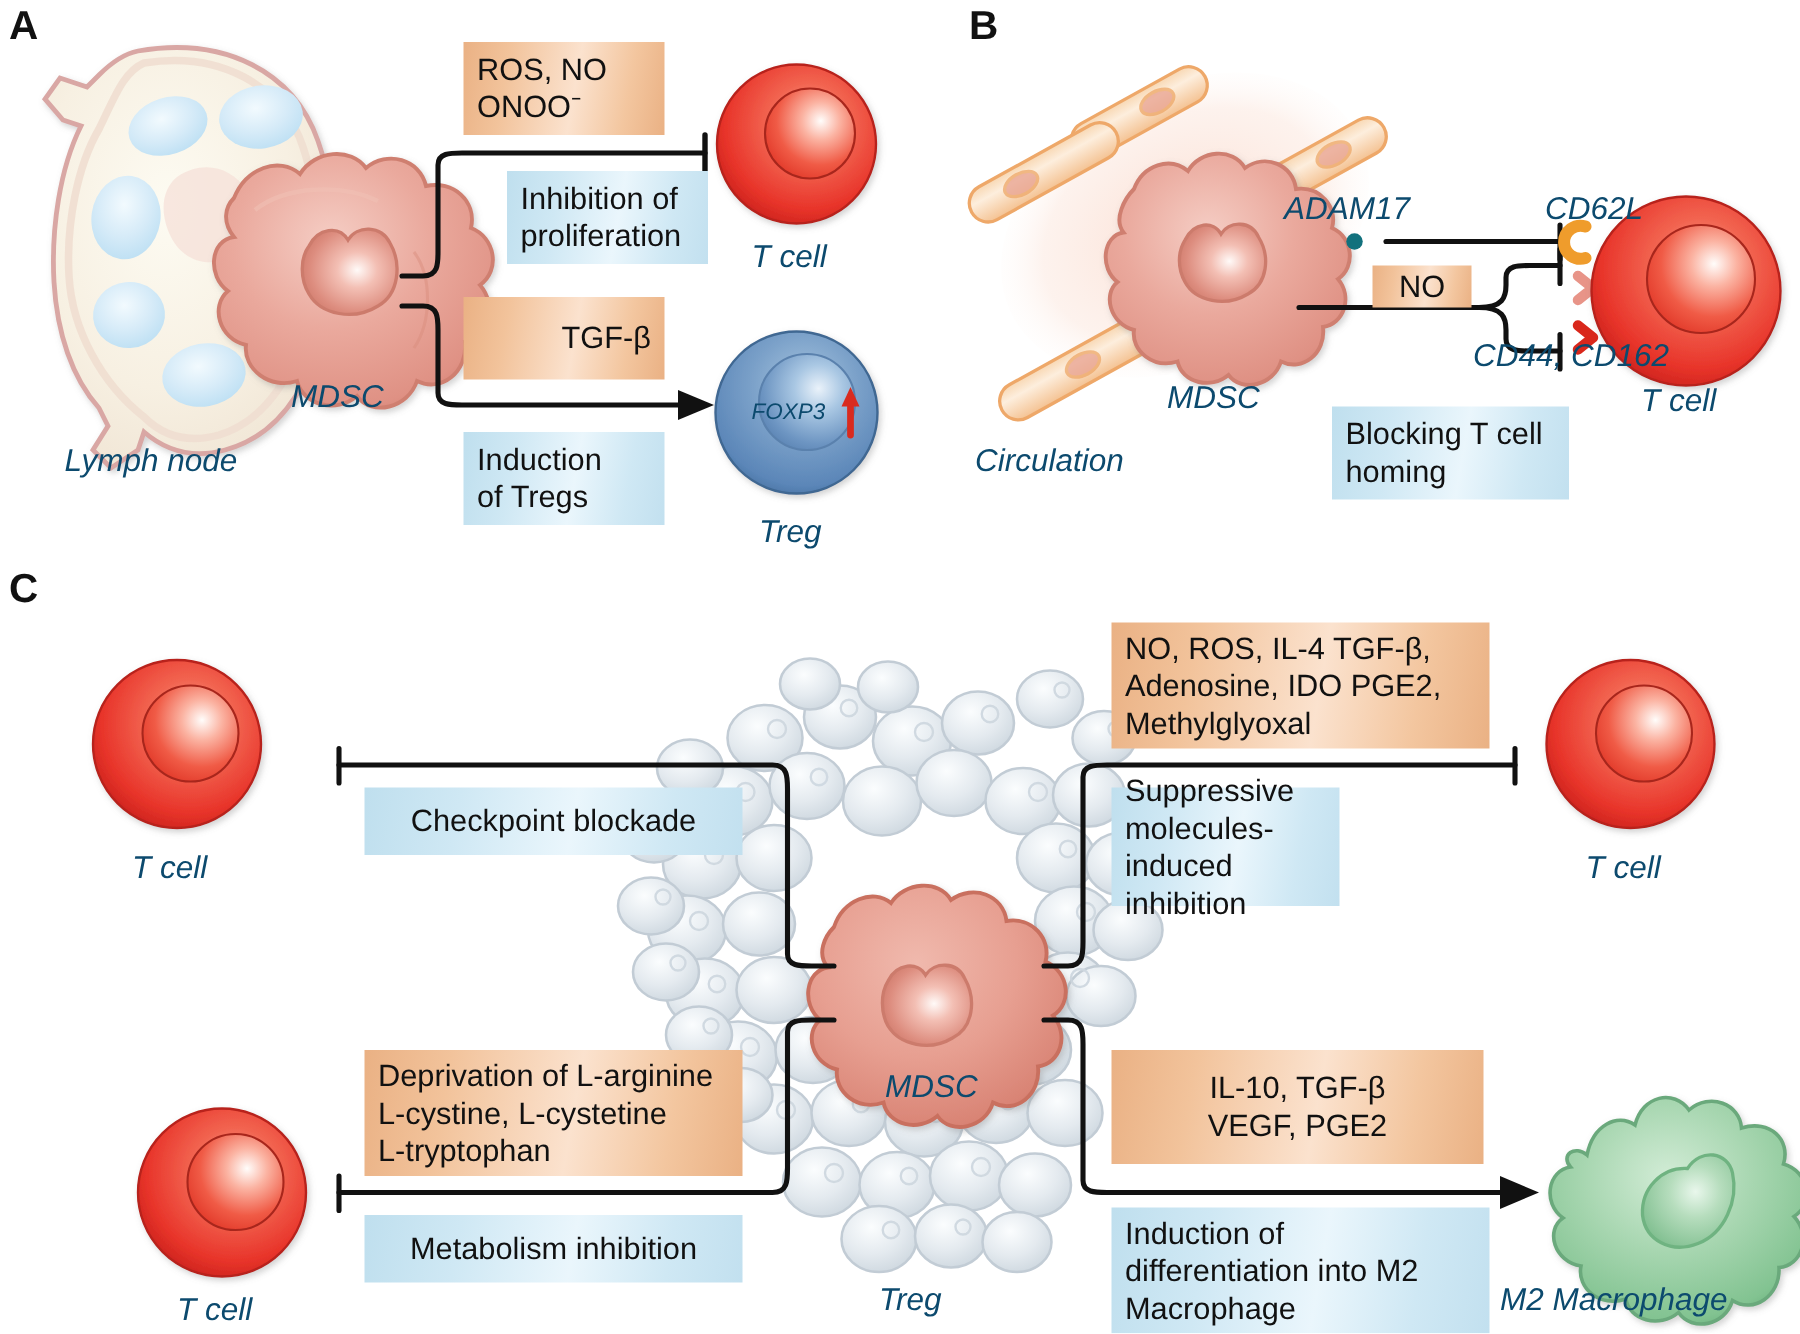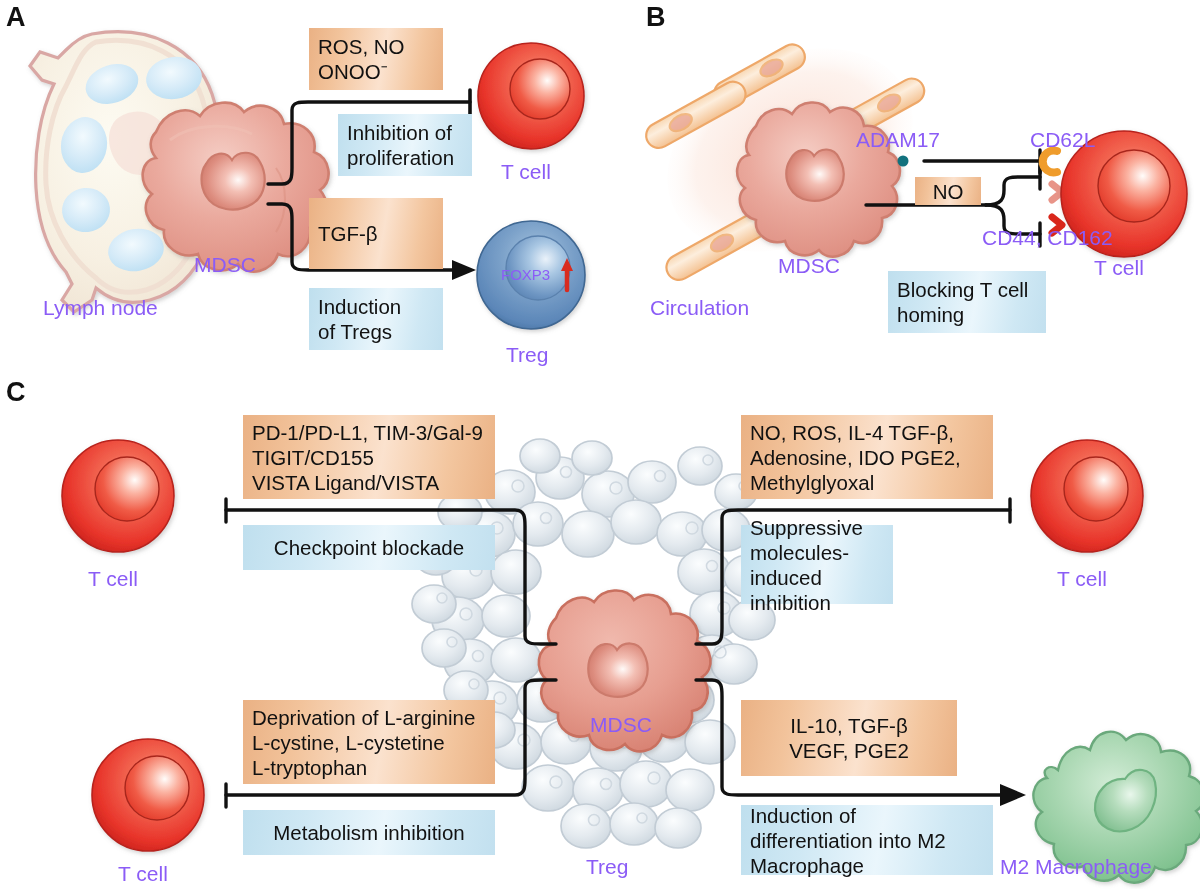--- a/index.html
+++ b/index.html
@@ -1,19 +1,19 @@
 <!DOCTYPE html>
 <html><head>
 <meta charset="utf-8">
 <style>
   html,body{margin:0;padding:0;background:#ffffff;}
   body{width:1200px;height:889px;font-family:"Liberation Sans",sans-serif;color:#000;}
   #fig{position:relative;width:1200px;height:889px;overflow:hidden;background:#fff;}
   .panel-letter{position:absolute;font-weight:bold;font-size:27px;line-height:27px;color:#111;}
-  .lbl{position:absolute;font-size:21px;line-height:24px;color:#8b5cf6;white-space:nowrap;}
+  .lbl{position:absolute;font-size:21px;line-height:24px;color:#0c4a6e;white-space:nowrap;font-style:italic;}
   .box{position:absolute;box-sizing:border-box;display:flex;flex-direction:column;justify-content:center;}
   .box .btxt{font-size:20.5px;line-height:25px;color:#111;padding:0 9px;white-space:pre-line;}
   .box.orange{background:linear-gradient(100deg,#eab184 0%,#f2c39b 22%,#fbe2ce 55%,#f3c69f 80%,#eab184 100%);}
   .box.blue{background:linear-gradient(100deg,#bfdfee 0%,#cfe8f4 25%,#eaf6fc 55%,#cfe8f4 80%,#c2e0ef 100%);}
   .box.center .btxt{text-align:center;}
   svg{position:absolute;left:0;top:0;overflow:visible;}
 </style>
 </head>
 <body>
 
@@ -394,21 +394,21 @@
   <div class="panel-letter" style="left:6px;top:379px;">C</div>
 
   <div class="box orange" style="left:309px;top:28px;width:134px;height:62px;">
     <div class="btxt">ROS, NO
 ONOO⁻</div>
   </div>
   <div class="box blue" style="left:309px;top:114px;width:134px;height:62px;margin-left:29px;">
     <div class="btxt">Inhibition of
 proliferation</div>
   </div>
-  <div class="box orange" style="left:309px;top:198px;width:134px;height:71px;">
+  <div class="box orange" style="left:309px;top:198px;width:134px;height:55px;text-align:right;">
     <div class="btxt">TGF-β</div>
   </div>
   <div class="box blue" style="left:309px;top:288px;width:134px;height:62px;">
     <div class="btxt">Induction
 of Tregs</div>
   </div>
 
   <div class="lbl" style="left:194px;top:253px;">MDSC</div>
   <div class="lbl" style="left:18px;top:296px;margin-left:25px;">Lymph node</div>
   <div class="lbl" style="left:501px;top:160px;">T cell</div>
@@ -423,25 +423,20 @@
 homing</div>
   </div>
 
   <div class="lbl" style="left:856px;top:128px;">ADAM17</div>
   <div class="lbl" style="left:1030px;top:128px;">CD62L</div>
   <div class="lbl" style="left:966px;top:226px;margin-left:16px;">CD44, CD162</div>
   <div class="lbl" style="left:778px;top:254px;">MDSC</div>
   <div class="lbl" style="left:650px;top:296px;">Circulation</div>
   <div class="lbl" style="left:1094px;top:256px;">T cell</div>
 
-  <div class="box orange" style="left:243px;top:415px;width:252px;height:84px;">
-    <div class="btxt">PD-1/PD-L1, TIM-3/Gal-9
-TIGIT/CD155
-VISTA Ligand/VISTA</div>
-  </div>
   <div class="box blue center" style="left:243px;top:525px;width:252px;height:45px;">
     <div class="btxt">Checkpoint blockade</div>
   </div>
 
   <div class="box orange" style="left:741px;top:415px;width:252px;height:84px;">
     <div class="btxt">NO, ROS, IL-4 TGF-β,
 Adenosine, IDO PGE2,
 Methylglyoxal</div>
   </div>
   <div class="box blue" style="left:741px;top:525px;width:152px;height:79px;">
@@ -452,25 +447,25 @@
 
   <div class="box orange" style="left:243px;top:700px;width:252px;height:84px;">
     <div class="btxt">Deprivation of L-arginine
 L-cystine, L-cystetine
 L-tryptophan</div>
   </div>
   <div class="box blue center" style="left:243px;top:810px;width:252px;height:45px;">
     <div class="btxt">Metabolism inhibition</div>
   </div>
 
-  <div class="box orange center" style="left:741px;top:700px;width:216px;height:76px;">
+  <div class="box orange center" style="left:741px;top:700px;width:248px;height:76px;">
     <div class="btxt">IL-10, TGF-β
 VEGF, PGE2</div>
   </div>
-  <div class="box blue" style="left:741px;top:805px;width:252px;height:70px;">
+  <div class="box blue" style="left:741px;top:805px;width:252px;height:84px;">
     <div class="btxt">Induction of
 differentiation into M2
 Macrophage</div>
   </div>
 
   <div class="lbl" style="left:88px;top:567px;">T cell</div>
   <div class="lbl" style="left:118px;top:862px;">T cell</div>
   <div class="lbl" style="left:1057px;top:567px;">T cell</div>
   <div class="lbl" style="left:1000px;top:855px;">M2 Macrophage</div>
   <div class="lbl" style="left:590px;top:713px;">MDSC</div>

